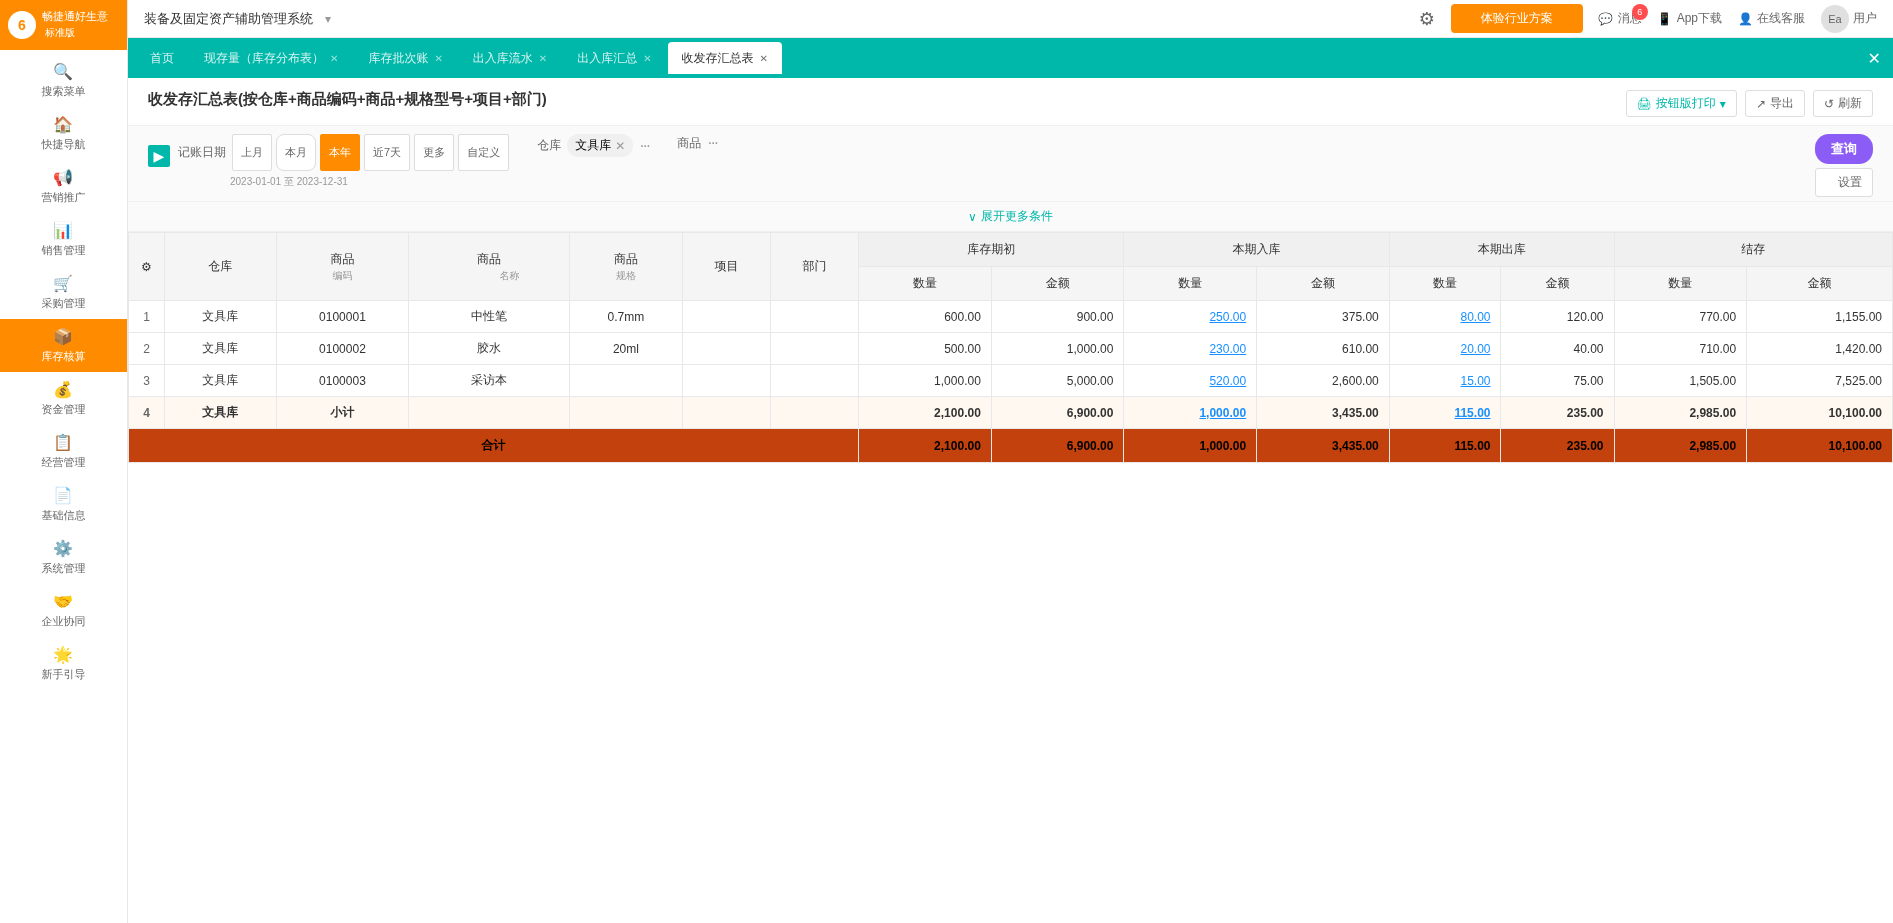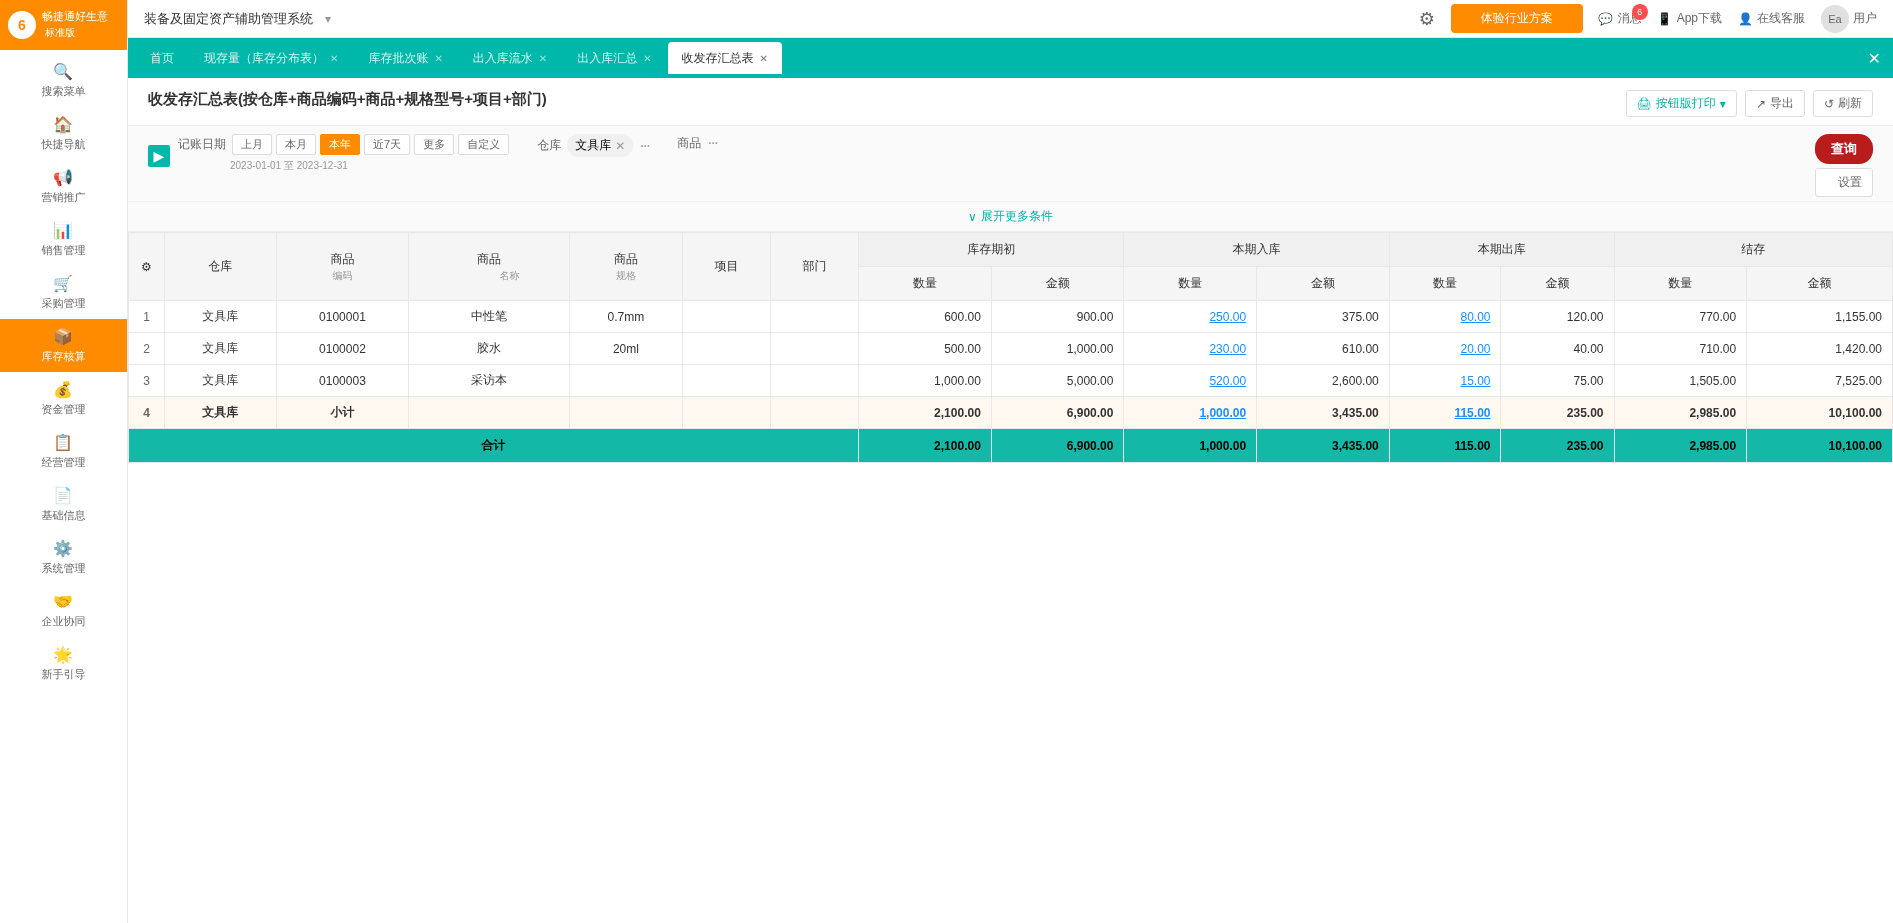--- a/index.html
+++ b/index.html
@@ -32,35 +32,35 @@
     .tabbar { background: #00b8a9; display: flex; align-items: center; height: 40px; padding: 0 8px; gap: 2px; }
     .tab { padding: 0 14px; height: 32px; display: flex; align-items: center; gap: 6px; border-radius: 4px 4px 0 0; cursor: pointer; font-size: 12px; color: rgba(255,255,255,0.85); white-space: nowrap; }
     .tab.active { background: #fff; color: #333; }
     .tab-close { font-size: 10px; color: inherit; opacity: 0.7; }
     .tab-spacer { flex: 1; }
     .tab-close-right { color: #fff; font-size: 16px; cursor: pointer; padding: 4px; }
 
     
     .page { flex: 1; background: #fff; overflow: auto; padding: 0; }
     .page-title { font-size: 15px; font-weight: bold; color: #333; }
-    .btn-query { background: #b91c1c; color: #fff; border: none; padding: 6px 16px; border-radius: 14px; cursor: pointer; font-size: 13px; font-weight: bold; }
+    .btn-query { background: #8b5cf6; color: #fff; border: none; padding: 6px 16px; border-radius: 14px; cursor: pointer; font-size: 13px; font-weight: bold; }
     .btn-setting { background: #fff; border: 1px solid #ddd; padding: 5px 10px; border-radius: 3px; cursor: pointer; font-size: 12px; color: #666; display: block; text-align: right; }
 
     
     .table-container { padding: 0; overflow-x: auto; }
     table { width: 100%; border-collapse: collapse; font-size: 12px; }
     thead tr { background: #f5f5f5; }
     thead th { padding: 8px 10px; text-align: center; border: 1px solid #e8e8e8; color: #333; font-weight: 500; white-space: nowrap; }
     thead th.group-header { background: #f0f0f0; }
     tbody tr { background: #fff; }
     tbody tr.subtotal { background: #fff8f0; font-weight: bold; }
     tbody td { padding: 7px 10px; text-align: center; border: 1px solid #e8e8e8; color: #333; white-space: nowrap; }
     tbody td.num { text-align: right; }
     tbody td.underline { text-decoration: underline; cursor: pointer; color: #1890ff; }
-    tfoot tr { background: #14b8a6; font-weight: bold; }
+    tfoot tr { background: #c2410c; font-weight: bold; }
     tfoot td { padding: 8px 10px; text-align: center; border: 1px solid #e8e8e8; white-space: nowrap; }
     tfoot td.num { text-align: right; }
     .row-index { color: #666; }
   </style>
 </head>
 <body>
 
 <div class="sidebar">
   <div class="sidebar-logo">
     <div class="logo-icon">6</div>
@@ -201,21 +201,21 @@
 
     <div style="display:flex; align-items:flex-start; padding: 8px 20px 4px; background:#fafafa; border-top:1px solid #f0f0f0; border-bottom:1px solid #f0f0f0; flex-wrap:wrap; gap:8px;">
       <div style="display:flex;flex-direction:column;justify-content:center;align-items:center;width:22px;height:44px;">
         <div style="width:22px;height:22px;background:#00b8a9;color:#fff;border-radius:2px;display:flex;align-items:center;justify-content:center;cursor:pointer;font-size:14px;">▶</div>
       </div>
       <div style="display:flex;flex-direction:column;gap:4px;">
         <div style="display:flex;align-items:center;gap:6px;">
           <span style="color:#666;font-size:12px;">记账日期</span>
           <div style="display:flex;gap:4px;">
             <button style="padding:2px 8px;border:1px solid #ddd;border-radius:2px;cursor:pointer;font-size:11px;color:#666;background:#fff;">上月</button>
-            <button style="padding:2px 8px;border:1px solid #ddd;border-radius:2px;cursor:pointer;font-size:11px;color:#666;background:#fff;">本月</button>
+            <button style="padding:10px 8px;border:1px solid #ddd;border-radius:8px;cursor:pointer;font-size:11px;color:#666;background:#fff;">本月</button>
             <button style="padding:2px 8px;border:1px solid #ff8c00;border-radius:2px;cursor:pointer;font-size:11px;color:#fff;background:#ff8c00;">本年</button>
             <button style="padding:2px 8px;border:1px solid #ddd;border-radius:2px;cursor:pointer;font-size:11px;color:#666;background:#fff;">近7天</button>
             <button style="padding:2px 8px;border:1px solid #ddd;border-radius:2px;cursor:pointer;font-size:11px;color:#666;background:#fff;">更多</button>
             <button style="padding:2px 8px;border:1px solid #ddd;border-radius:2px;cursor:pointer;font-size:11px;color:#666;background:#fff;">自定义</button>
           </div>
         </div>
         <div style="font-size:10px;color:#999;margin-left:52px;">2023-01-01 至 2023-12-31</div>
       </div>
       <div style="display:flex;align-items:center;gap:6px;margin-left:20px;">
         <span style="color:#666;font-size:12px;">仓库</span>

